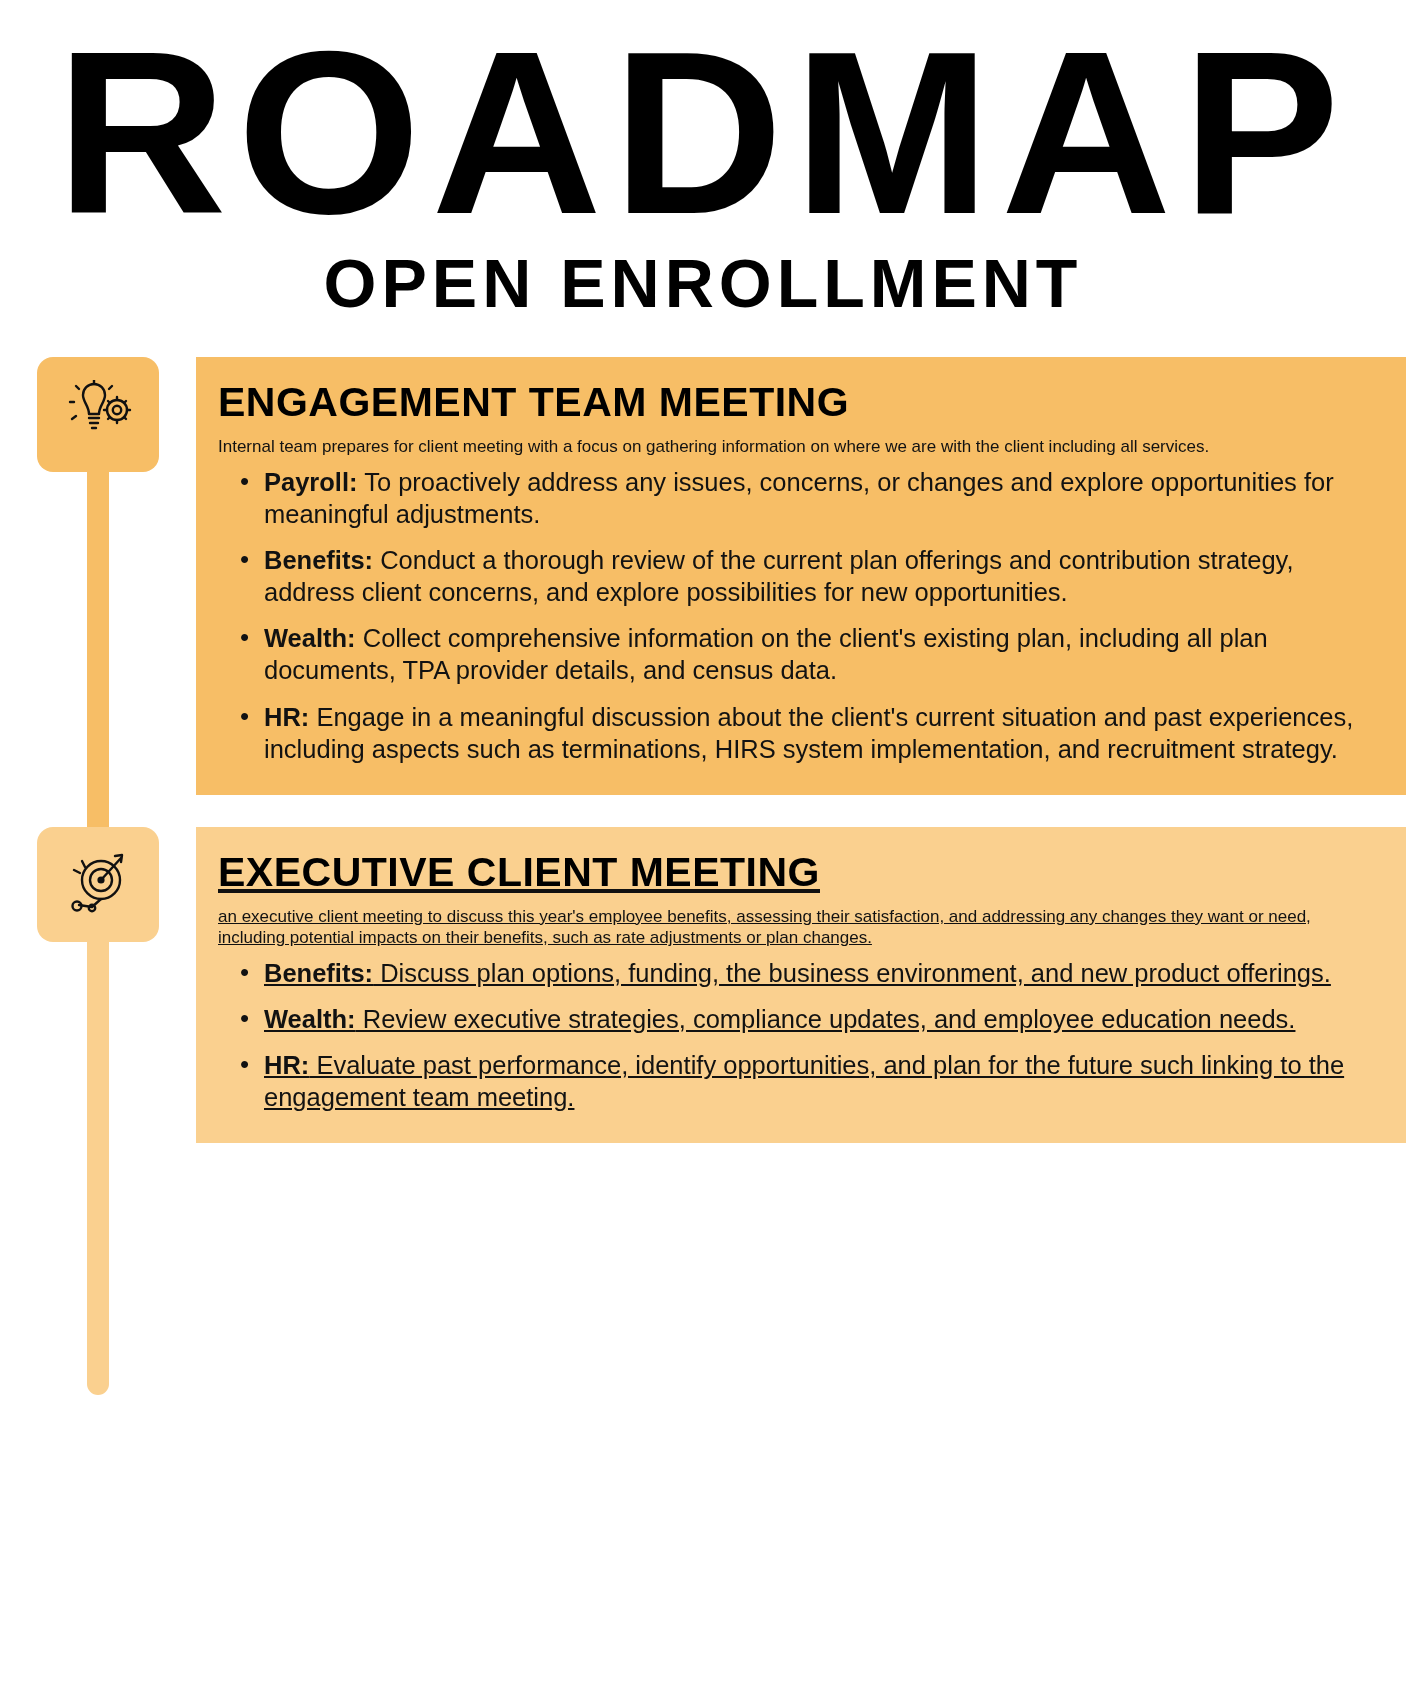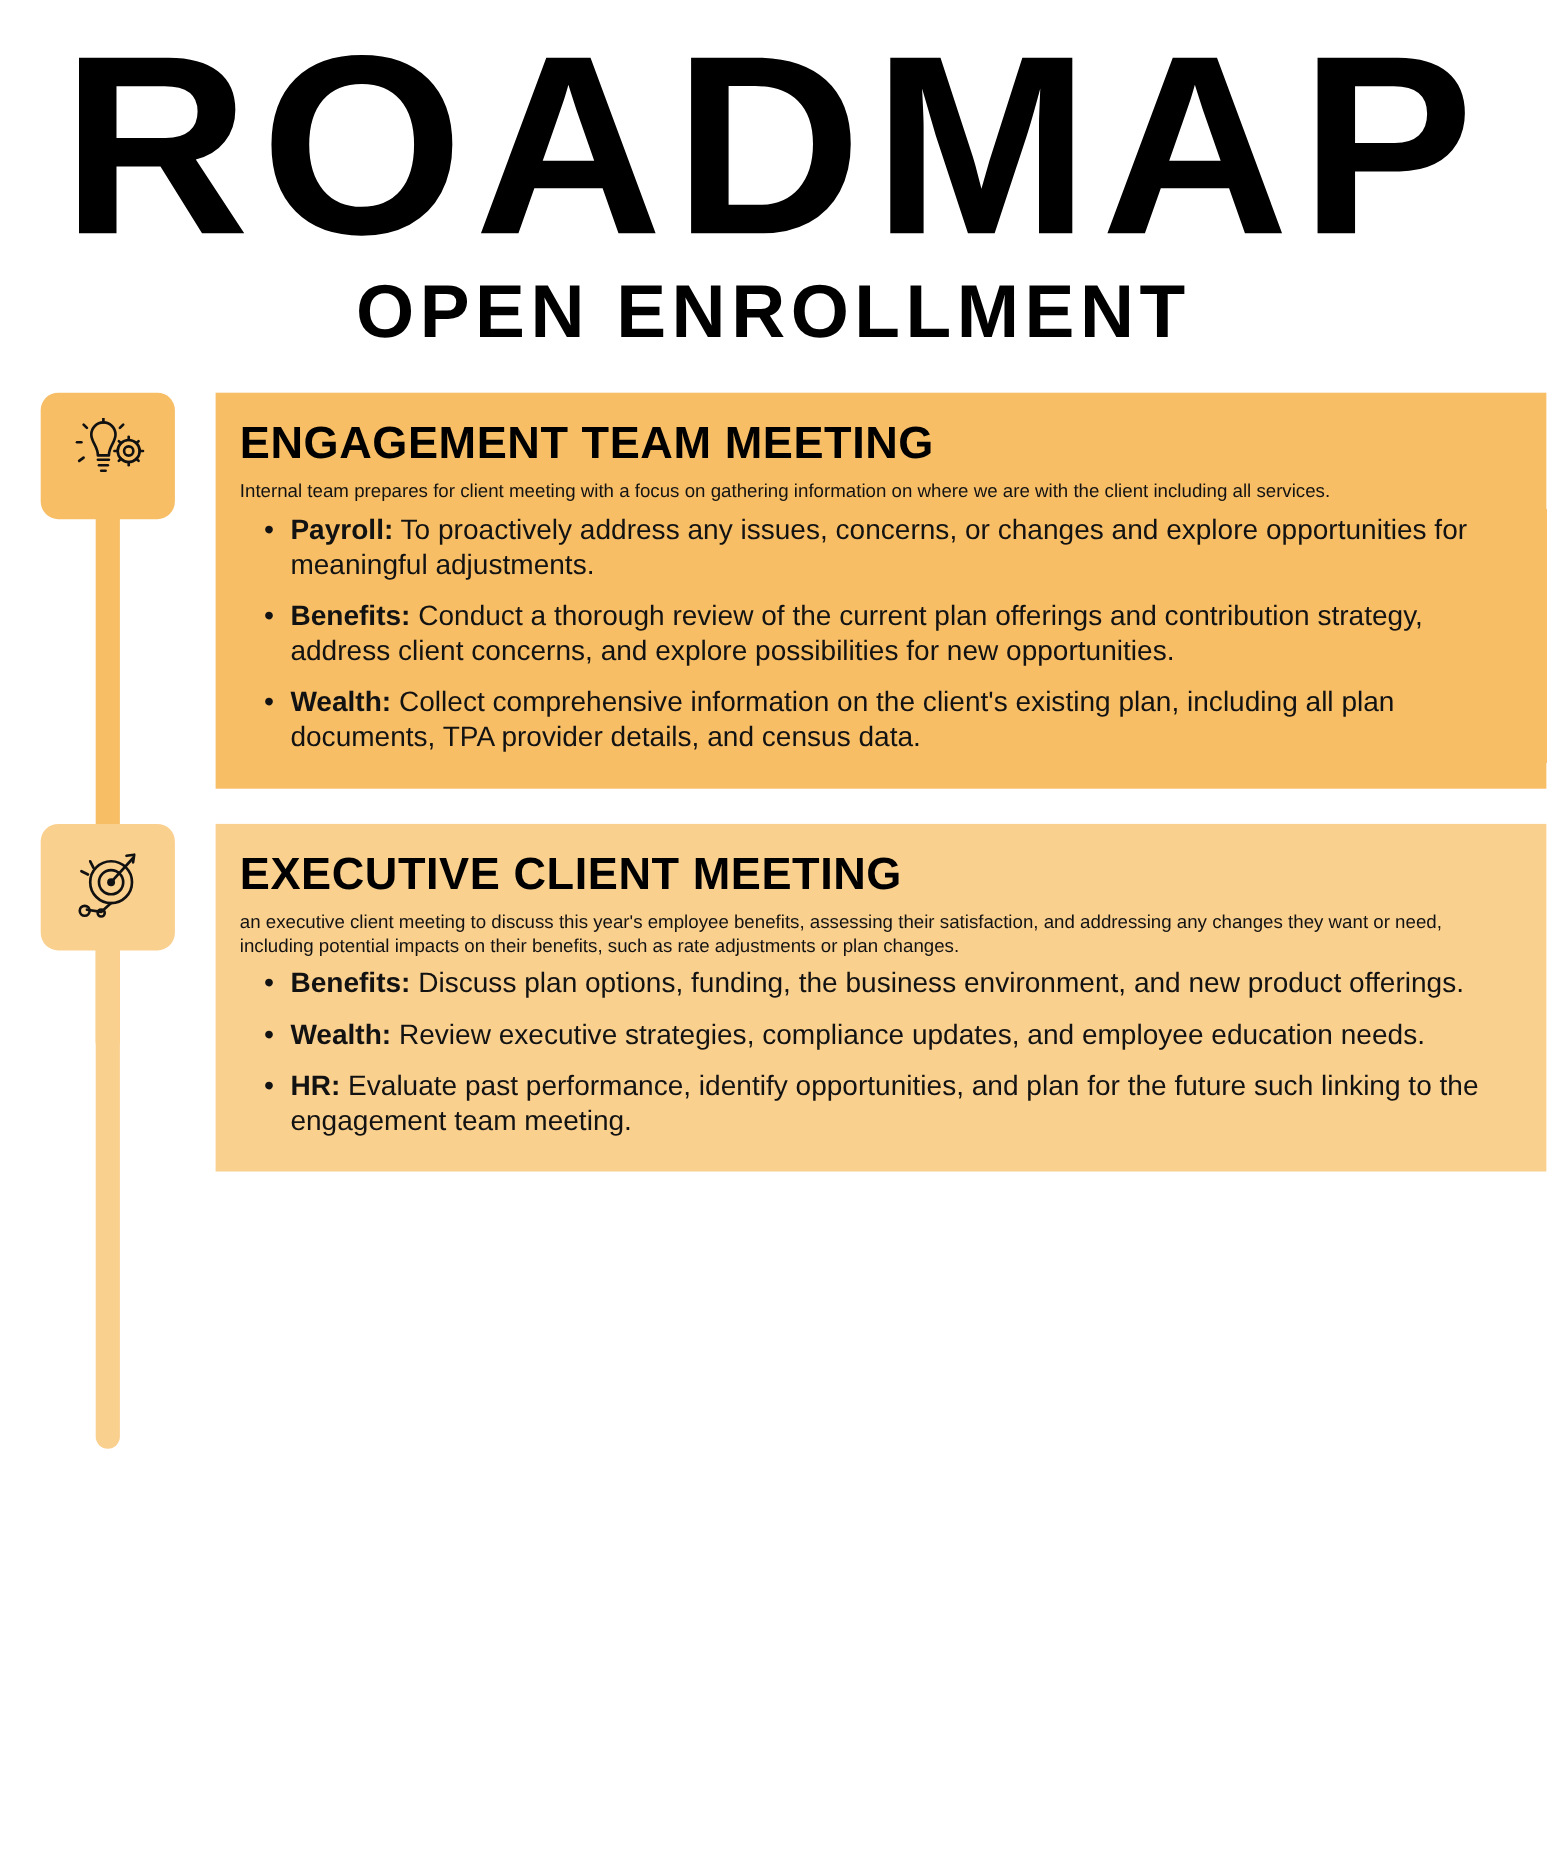--- a/index.html
+++ b/index.html
@@ -45,20 +45,21 @@
   .sections {
     margin-top: 40px;
   }
   .section {
     position: relative;
     display: flex;
     align-items: flex-start;
   }
   .section + .section {
     margin-top: 32px;
+    text-decoration: underline;
   }
 
   .rail {
     width: 196px;
     flex: 0 0 196px;
     position: relative;
     display: flex;
     justify-content: center;
   }
   .rail-inner {
@@ -173,20 +174,21 @@
         </div>
       </div>
     </div>
     <div class="card" style="background: rgb(247, 190, 102);">
       <div class="card-title">ENGAGEMENT TEAM MEETING</div>
       <p class="card-intro">Internal team prepares for client meeting with a focus on gathering information on where we are with the client including all services.</p>
       <ul class="bullets">
         <li><span class="lead">Payroll:</span><span> To proactively address any issues, concerns, or changes and explore opportunities for meaningful adjustments.</span></li>
         <li><span class="lead">Benefits:</span><span> Conduct a thorough review of the current plan offerings and contribution strategy, address client concerns, and explore possibilities for new opportunities.</span></li>
         <li><span class="lead">Wealth:</span><span> Collect comprehensive information on the client's existing plan, including all plan documents, TPA provider details, and census data.</span></li>
+        <li><span class="lead">HR:</span><span> Engage in a meaningful discussion about the client's current situation and past experiences, including aspects such as terminations, HIRS system implementation, and recruitment strategy.</span></li>
       </ul>
     </div>
   </div>
 
   <div class="section">
     <div class="rail">
       <div class="rail-inner">
         <div class="rail-stem" style="height: 468.125px; background: rgb(250, 208, 143);"></div>
         <div class="icon-box" style="background: rgb(250, 208, 143);">
           <svg class="icon-svg" width="74" height="72" viewBox="0 0 74 72">

